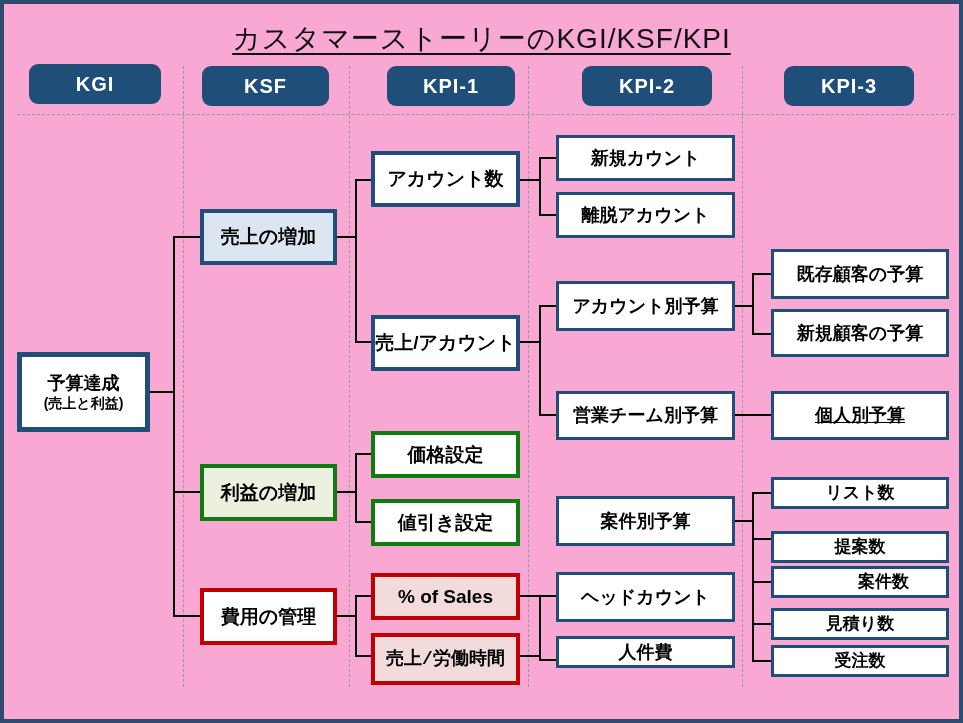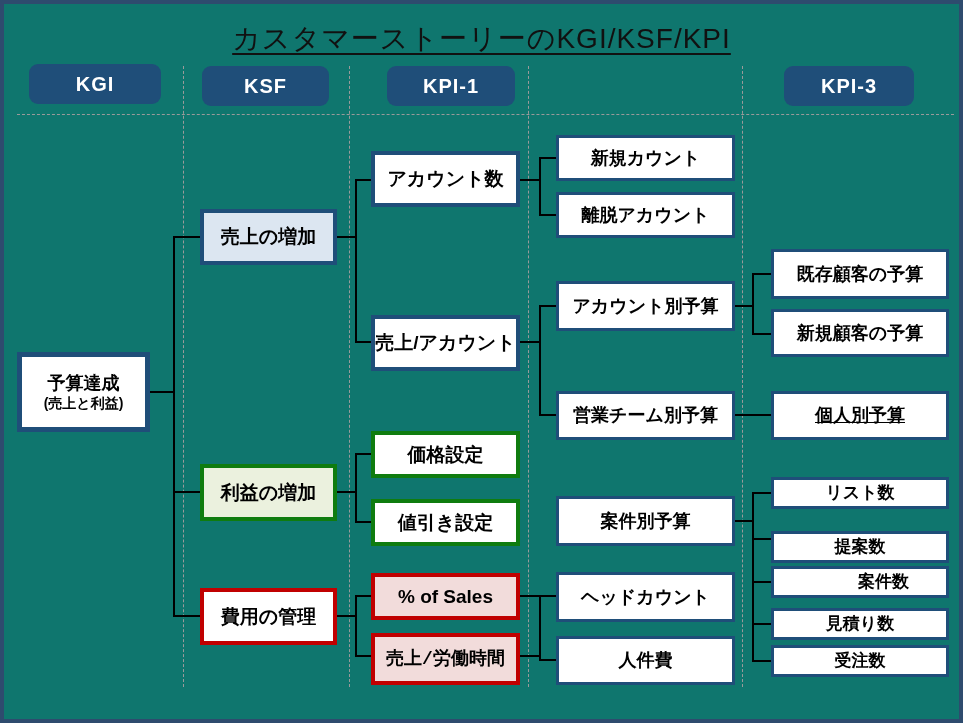--- a/index.html
+++ b/index.html
@@ -3,21 +3,21 @@
 <meta charset="utf-8">
 <style>
   :root{
     --navy:#1f4e79; --green:#0f7c0f; --red:#c00000;
     --light-blue:#dce6f1; --light-green:#ebf1de; --light-pink:#f2dcdb;
     --line:#000000; --dash:#9a9a9a; --frame:#2e4b6e;
   }
   *{box-sizing:border-box; margin:0; padding:0;}
   body{background:#ffffff; font-family:"Liberation Sans", sans-serif;}
   .canvas{
-    position:relative; width:963px; height:723px; background:#0f766e;
+    position:relative; width:963px; height:723px; background:#f9a8d4;
     border:4px solid var(--frame); overflow:hidden;
   }
   .title{
     position:absolute; top:16px; left:0; width:100%; text-align:center;
     font-size:28px; color:#111; letter-spacing:1px;
     text-decoration:underline; text-underline-offset:5px;
   }
   .col-header{
     position:absolute; height:40px; background:var(--navy);
     border-radius:9px; color:#fff; font-weight:bold; font-size:20px;
@@ -45,20 +45,21 @@
 </head>
 <body>
 
 <div class="canvas">
 
   <div class="title">カスタマーストーリーのKGI/KSF/KPI</div>
 
   <div class="col-header" style="left:25px;  top:60px; width:132px;">KGI</div>
   <div class="col-header" style="left:198px; top:62px; width:127px;">KSF</div>
   <div class="col-header" style="left:383px; top:62px; width:128px;">KPI-1</div>
+  <div class="col-header" style="left:578px; top:62px; width:130px;">KPI-2</div>
   <div class="col-header" style="left:780px; top:62px; width:130px;">KPI-3</div>
 
   <div class="dash-v" style="left:179px; top:62px; height:621px;"></div>
   <div class="dash-v" style="left:345px; top:62px; height:621px;"></div>
   <div class="dash-v" style="left:524px; top:62px; height:621px;"></div>
   <div class="dash-v" style="left:738px; top:62px; height:621px;"></div>
   <div class="dash-h" style="left:13px; top:110px; width:937px;"></div>
 
   <div>
 
@@ -129,21 +130,21 @@
   <div class="node b-green fs19" style="left:367px; top:495px; width:149px; height:47px;">値引き設定</div>
   <div class="node b-red fill-pink fs19" style="left:367px; top:569px; width:149px; height:47px;">%  of Sales</div>
   <div class="node b-red fill-pink fs18" style="left:367px; top:629px; width:149px; height:52px;font-family:Liberation Mono, monospace;">売上/労働時間</div>
 
   <div class="node b-navy3 fs18" style="left:552px; top:131px; width:179px; height:46px;">新規カウント</div>
   <div class="node b-navy3 fs18" style="left:552px; top:188px; width:179px; height:46px;">離脱アカウント</div>
   <div class="node b-navy3 fs18" style="left:552px; top:277px; width:179px; height:50px;">アカウント別予算</div>
   <div class="node b-navy3 fs18" style="left:552px; top:387px; width:179px; height:49px;">営業チーム別予算</div>
   <div class="node b-navy3 fs18" style="left:552px; top:492px; width:179px; height:50px;">案件別予算</div>
   <div class="node b-navy3 fs18" style="left:552px; top:568px; width:179px; height:50px;">ヘッドカウント</div>
-  <div class="node b-navy3 fs18" style="left:552px; top:632px; width:179px; height:49px;">人件費</div>
+  <div class="node b-navy3 fs18" style="left:552px; top:632px; width:179px; height:32px;">人件費</div>
 
   <div class="node b-navy3 fs18" style="left:767px; top:245px; width:178px; height:50px;">既存顧客の予算</div>
   <div class="node b-navy3 fs18" style="left:767px; top:305px; width:178px; height:48px;">新規顧客の予算</div>
   <div class="node b-navy3 fs18" style="left:767px; top:387px; width:178px; height:49px;text-decoration:underline;">個人別予算</div>
   <div class="node b-navy3 fs17" style="left:767px; top:473px; width:178px; height:32px;">リスト数</div>
   <div class="node b-navy3 fs17" style="left:767px; top:519px; width:178px; height:32px;margin-top:8px;">提案数</div>
   <div class="node b-navy3 fs17" style="left:767px; top:562px; width:178px; height:32px;padding-left:47px;">案件数</div>
   <div class="node b-navy3 fs17" style="left:767px; top:604px; width:178px; height:32px;">見積り数</div>
   <div class="node b-navy3 fs17" style="left:767px; top:641px; width:178px; height:32px;">受注数</div>
 

